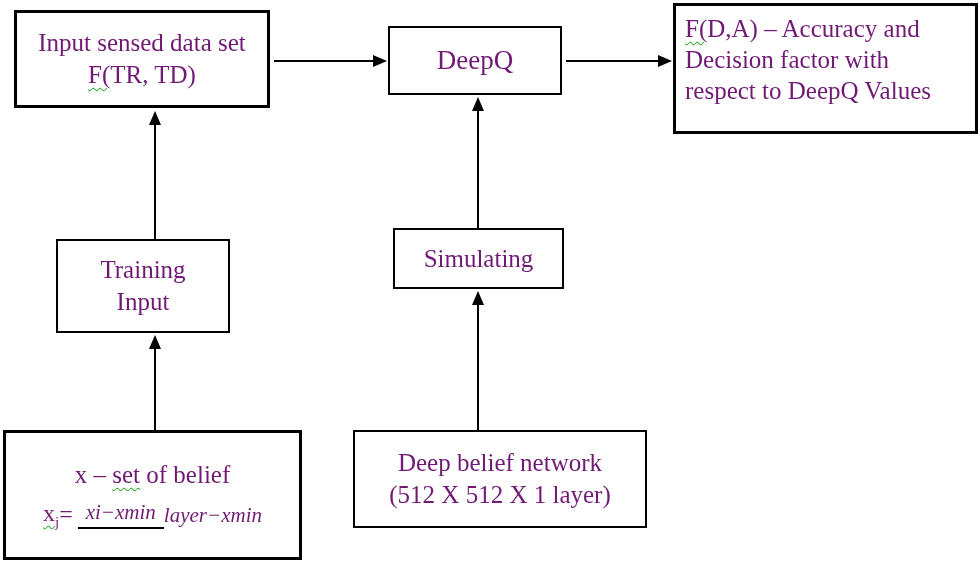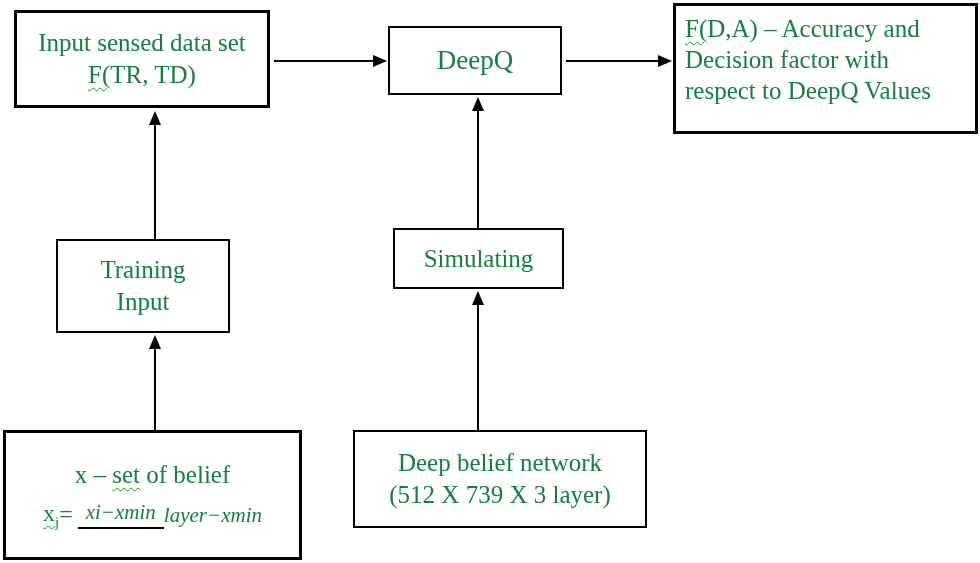--- a/index.html
+++ b/index.html
@@ -1,21 +1,21 @@
 <!DOCTYPE html>
 <html><head>
 <meta charset="utf-8">
 <style>
   * { margin: 0; padding: 0; box-sizing: border-box; }
   html, body { background: #ffffff; }
   #canvas {
     position: relative;
     width: 980px; height: 563px;
     background: #ffffff;
-    color: #15803d;
+    color: #701a75;
     font-family: "Liberation Serif", "DejaVu Serif", serif;
     overflow: hidden;
   }
   #arrow-layer { position: absolute; left: 0; top: 0; width: 980px; height: 563px; }
   .box {
     position: absolute;
     background: #ffffff;
     border: 2px solid #000000;
     display: flex; flex-direction: column;
     align-items: center; justify-content: center;
@@ -100,16 +100,16 @@
         <span>=</span>
       <span class="frac">
         <span class="num">xi−xmin</span>
         <span class="den">layer−xmin</span>
       </span>
     </div>
   </div>
 
   <div class="box b-dbn">
     <div>Deep belief network</div>
-    <div>(512 X 739 X 3 layer)</div>
+    <div>(512 X 512 X 1 layer)</div>
   </div>
 
 </div>
 
 </body></html>

